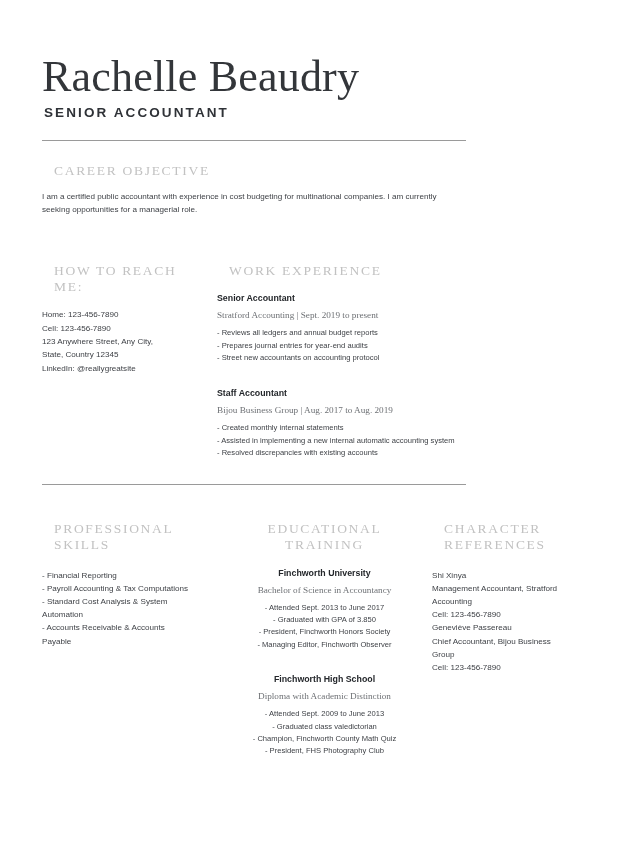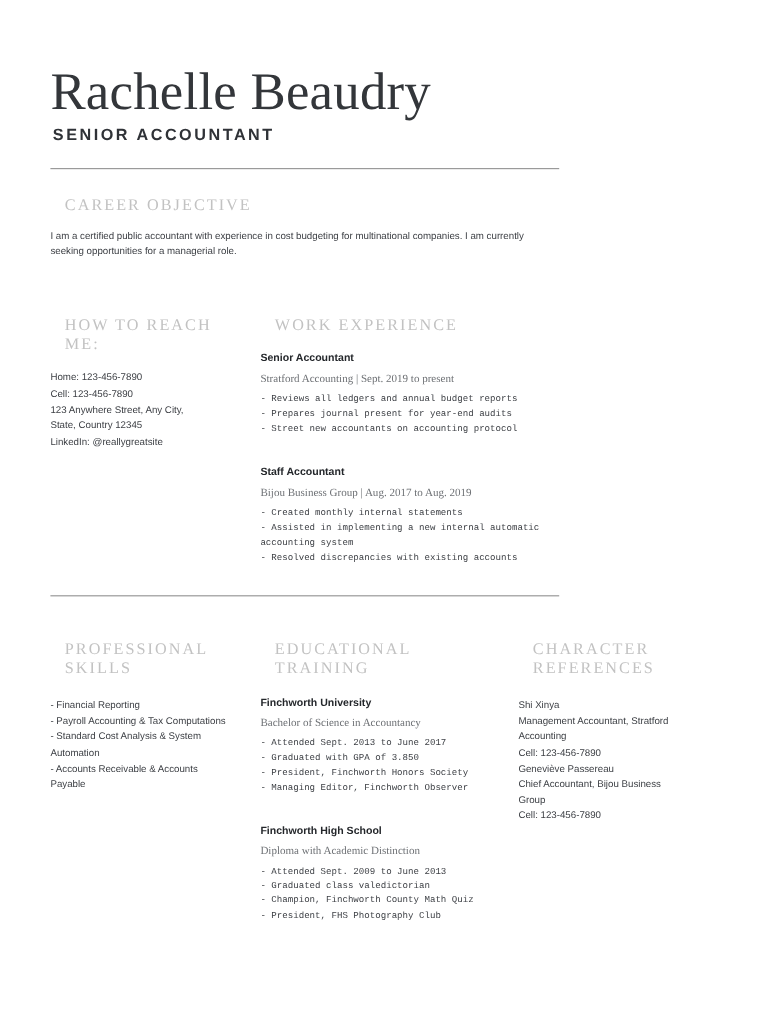--- a/index.html
+++ b/index.html
@@ -108,35 +108,34 @@
     font-family: "Liberation Serif", serif;
     font-size: 9.2px;
     line-height: 14px;
     color: #6e7175;
     margin: 3px 0 0 0;
   }
   .bullets {
     margin: 5px 0 0 0;
     padding: 0;
     list-style: none;
-    font-family: Liberation Mono, monospace;
   }
   .bullets li {
     font-size: 7.6px;
     line-height: 12.4px;
     color: #3c3f44;
   }
 
   
   .bottom-columns {
     display: flex;
     margin-top: 24px;
   }
   .col-skills { width: 175px; flex: 0 0 175px; }
-  .col-education { width: 215px; flex: 0 0 215px; }
+  .col-education { width: 215px; flex: 0 0 215px; text-align: center; }
   .col-references { flex: 1 1 auto; }
 
   .heading-two-line { max-width: 120px; }
 
   .skills-list {
     margin: 16px 0 0 0;
     padding: 0;
     list-style: none;
   }
   .skills-list li {
@@ -207,21 +206,21 @@
 
     <div class="col-work">
       <h2 class="section-heading">WORK EXPERIENCE</h2>
       <div class="work-list">
 
         <div class="job">
           <div class="job-role">Senior Accountant</div>
           <div class="job-meta">Stratford Accounting | Sept. 2019 to present</div>
           <ul class="bullets">
             <li>- Reviews all ledgers and annual budget reports</li>
-            <li>- Prepares journal present for year-end audits</li>
+            <li>- Prepares journal entries for year-end audits</li>
             <li>- Street new accountants on accounting protocol</li>
           </ul>
         </div>
 
         <div class="job">
           <div class="job-role">Staff Accountant</div>
           <div class="job-meta">Bijou Business Group | Aug. 2017 to Aug. 2019</div>
           <ul class="bullets">
             <li>- Created monthly internal statements</li>
             <li>- Assisted in implementing a new internal automatic accounting system</li>

